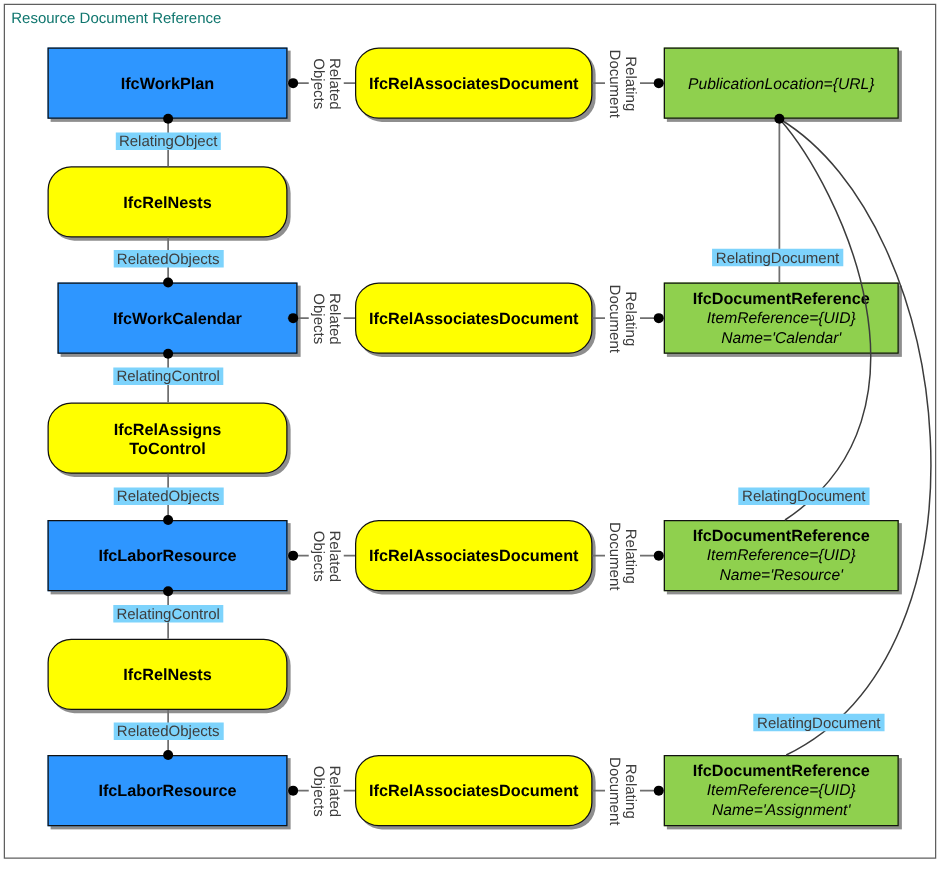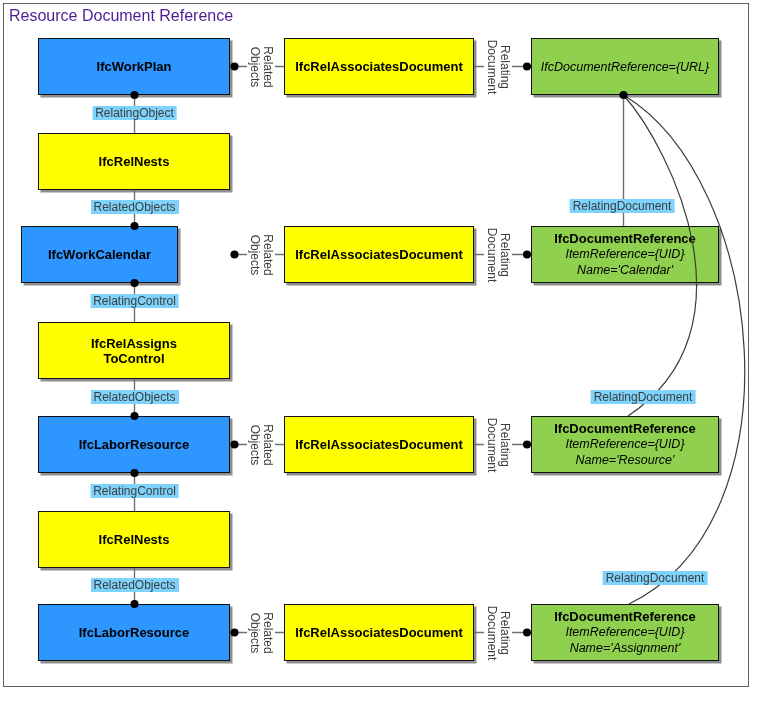--- a/index.html
+++ b/index.html
@@ -5,32 +5,32 @@
   html,body{margin:0;padding:0;background:#fff;}
   .canvas{
     position:relative;width:757px;height:701px;background:#fff;overflow:hidden;
     font-family:"Liberation Sans", sans-serif;color:#000;
   }
   .frame{
     position:absolute;left:3px;top:3px;width:746px;height:684px;
     border:1.5px solid #5f5f5f;box-sizing:border-box;background:transparent;
   }
   .title{
-    position:absolute;left:9px;top:7px;font-size:16px;color:#4c1d95;white-space:nowrap;
+    position:absolute;left:9px;top:7px;font-size:12px;color:#0f766e;white-space:nowrap;
   }
   .node{
     position:absolute;box-sizing:border-box;border:1.5px solid #111;
     box-shadow:2.5px 2.5px 0 #8e8e8e;
     display:flex;flex-direction:column;align-items:center;justify-content:center;
     text-align:center;
   }
   .node .hd{font-weight:bold;font-size:13px;line-height:15px;white-space:pre-line;}
   .node .it{font-style:italic;font-size:12.5px;line-height:16px;}
   .blue{background:#2E96FF;}
-  .yellow{background:#FFFF00;}
+  .yellow{background:#FFFF00;border-radius:19px;}
   .green{background:#8FD04E;}
   svg.wires{position:absolute;left:0;top:0;width:757px;height:701px;}
   .vlabel{
     position:absolute;transform:translate(-50%,-50%);
     background:#7dd3fc;padding:0 3px;font-size:12px;color:#3d3d3d;white-space:nowrap;
   }
   .rot{
     position:absolute;width:62px;height:28px;background:#fff;
     display:flex;align-items:center;justify-content:center;
     transform:rotate(90deg);
@@ -44,21 +44,21 @@
 
   <div class="frame"></div>
   <div class="title">Resource Document Reference</div>
 
   <div class="node blue" style="left:38px;top:38px;width:192px;height:57px">
       <div class="hd">IfcWorkPlan</div>
     </div>
   <div class="node yellow" style="left:38px;top:133px;width:192px;height:57px">
       <div class="hd">IfcRelNests</div>
     </div>
-  <div class="node blue" style="left:21px;top:226px;width:157px;height:57px">
+  <div class="node blue" style="left:46px;top:226px;width:192px;height:57px">
       <div class="hd">IfcWorkCalendar</div>
     </div>
   <div class="node yellow" style="left:38px;top:322px;width:192px;height:57px">
       <div class="hd">IfcRelAssigns
 ToControl</div>
     </div>
   <div class="node blue" style="left:38px;top:416px;width:192px;height:57px">
       <div class="hd">IfcLaborResource</div>
     </div>
   <div class="node yellow" style="left:38px;top:511px;width:192px;height:57px">
@@ -75,21 +75,21 @@
       <div class="hd">IfcRelAssociatesDocument</div>
     </div>
   <div class="node yellow" style="left:284px;top:416px;width:190px;height:57px">
       <div class="hd">IfcRelAssociatesDocument</div>
     </div>
   <div class="node yellow" style="left:284px;top:604px;width:190px;height:57px">
       <div class="hd">IfcRelAssociatesDocument</div>
     </div>
 
   <div class="node green" style="left:531px;top:38px;width:188px;height:57px">
-    <div class="it">IfcDocumentReference={URL}</div>
+    <div class="it">PublicationLocation={URL}</div>
   </div>
   <div class="node green" style="left:531px;top:226px;width:188px;height:57px">
     <div class="hd">IfcDocumentReference</div>
     <div class="it">ItemReference={UID}</div>
     <div class="it">Name='Calendar'</div>
   </div>
   <div class="node green" style="left:531px;top:416px;width:188px;height:57px">
     <div class="hd">IfcDocumentReference</div>
     <div class="it">ItemReference={UID}</div>
     <div class="it">Name='Resource'</div>

